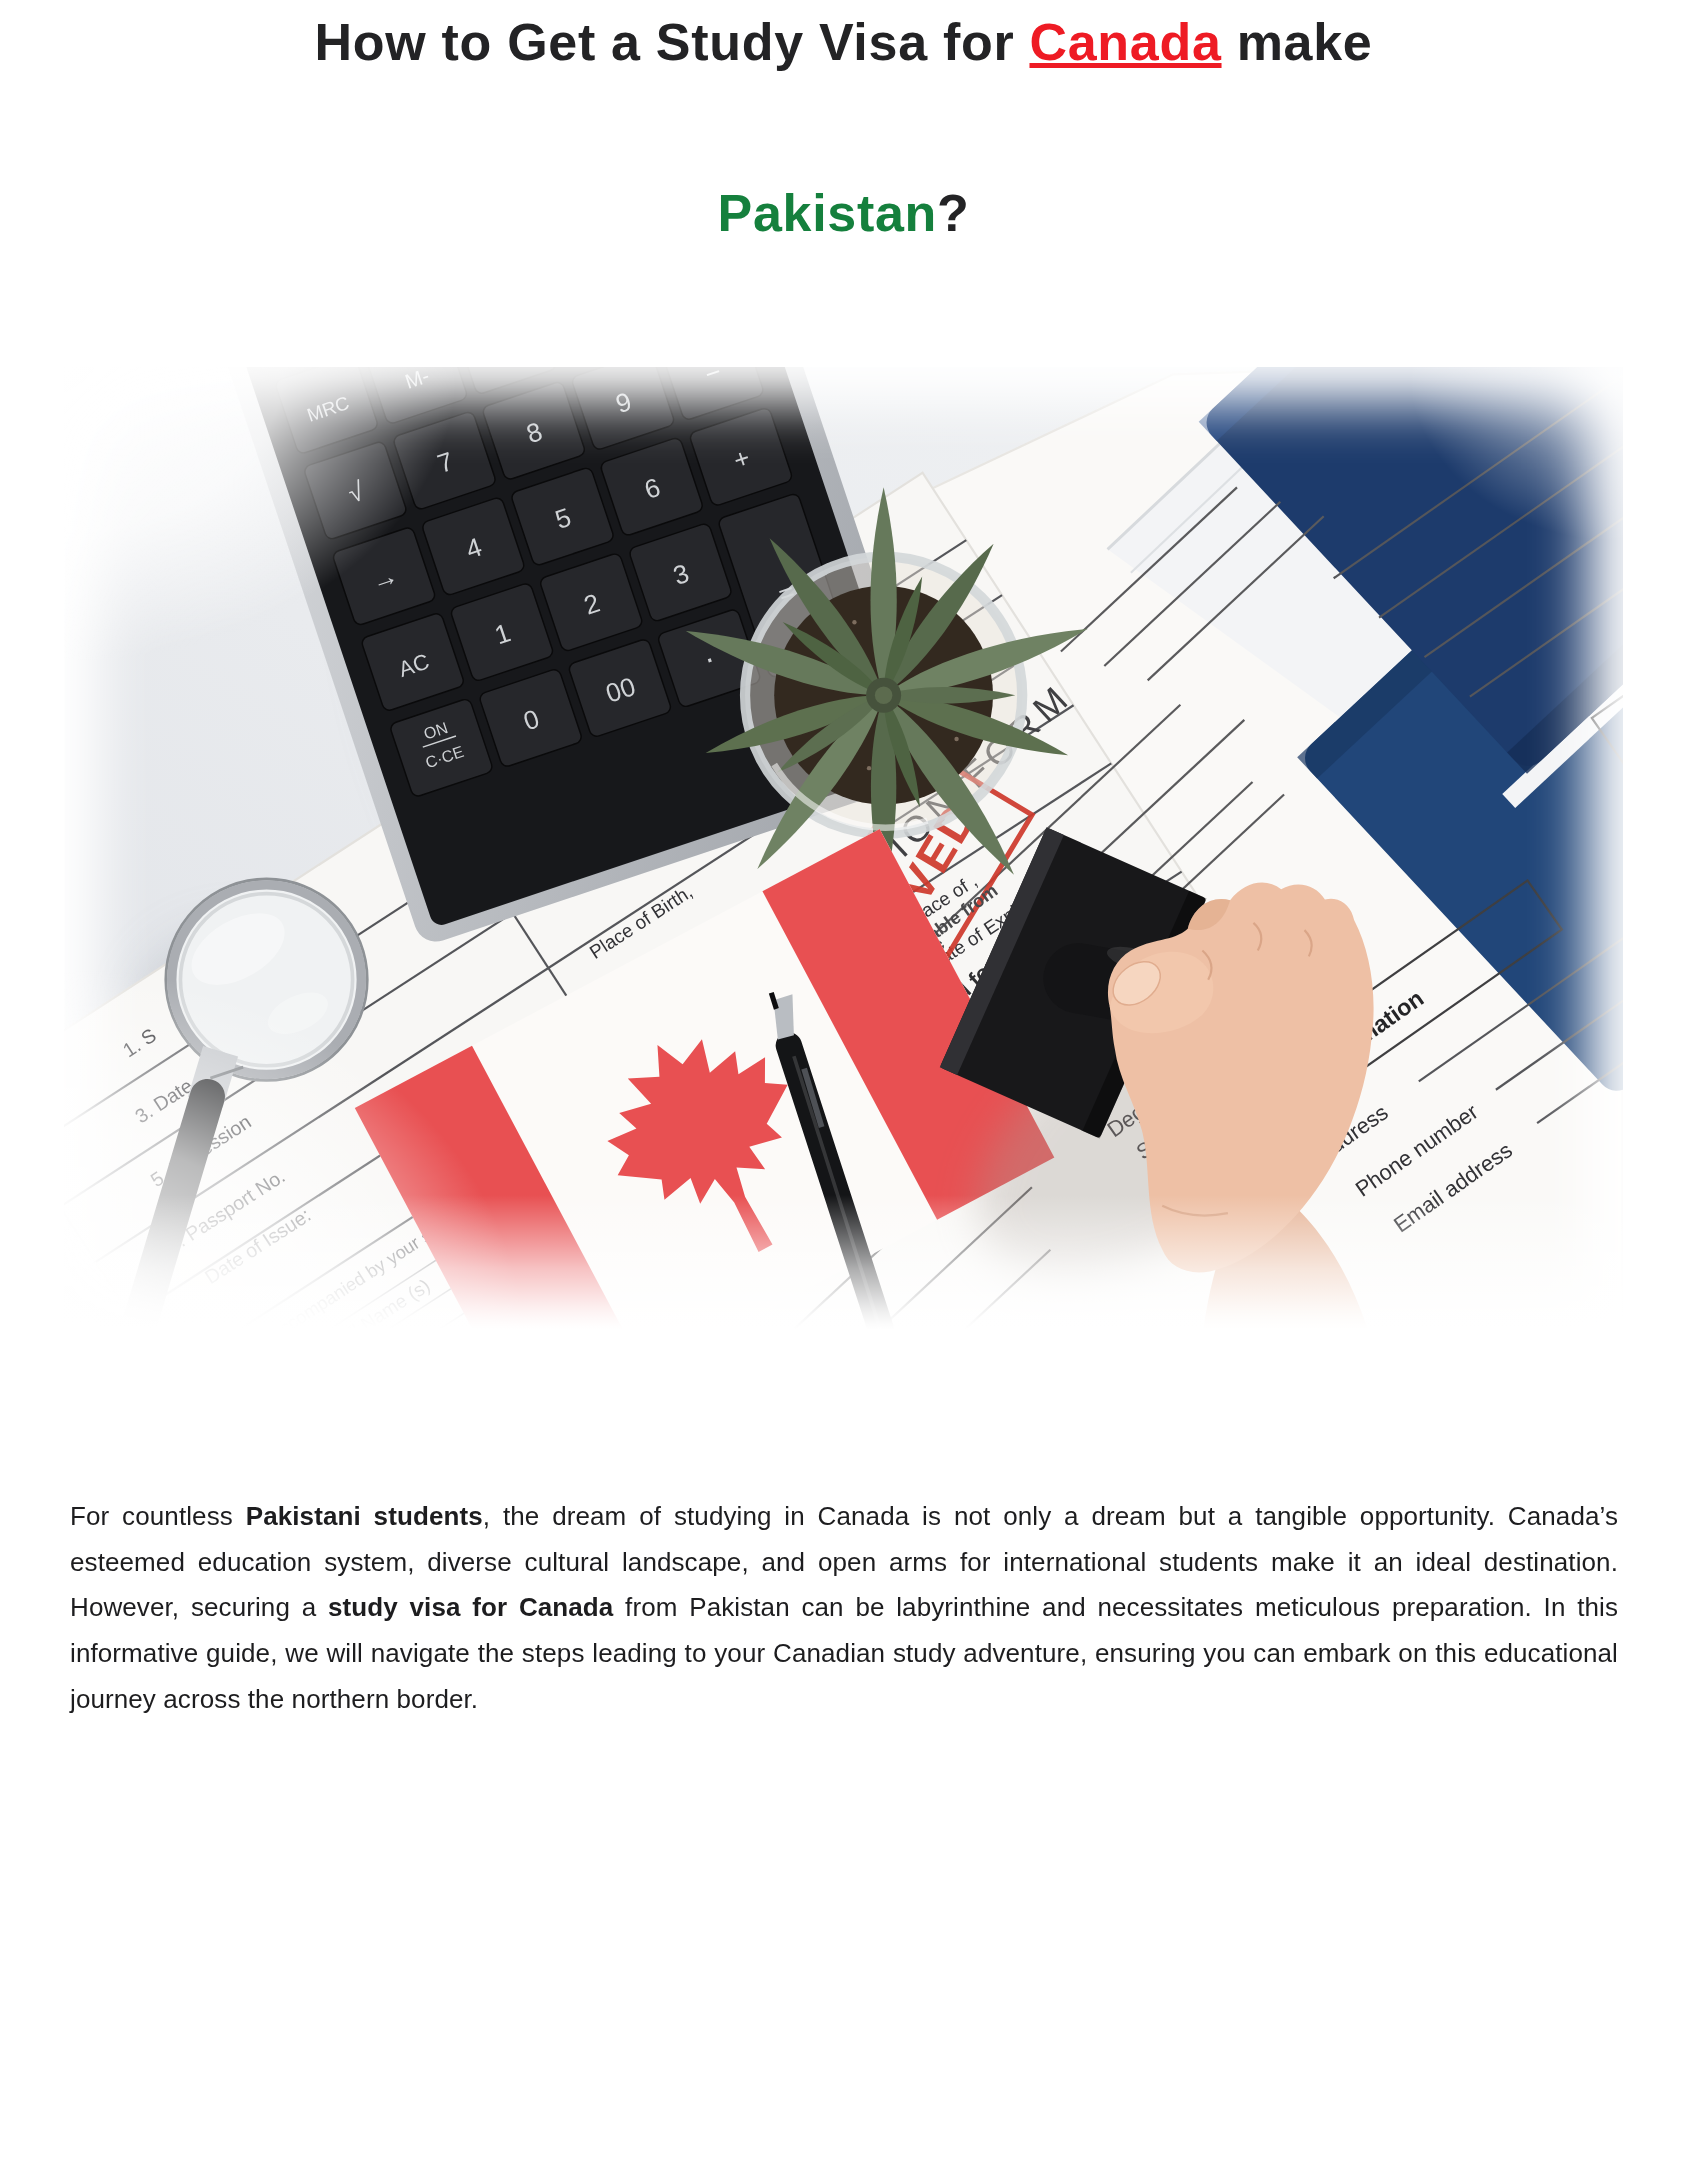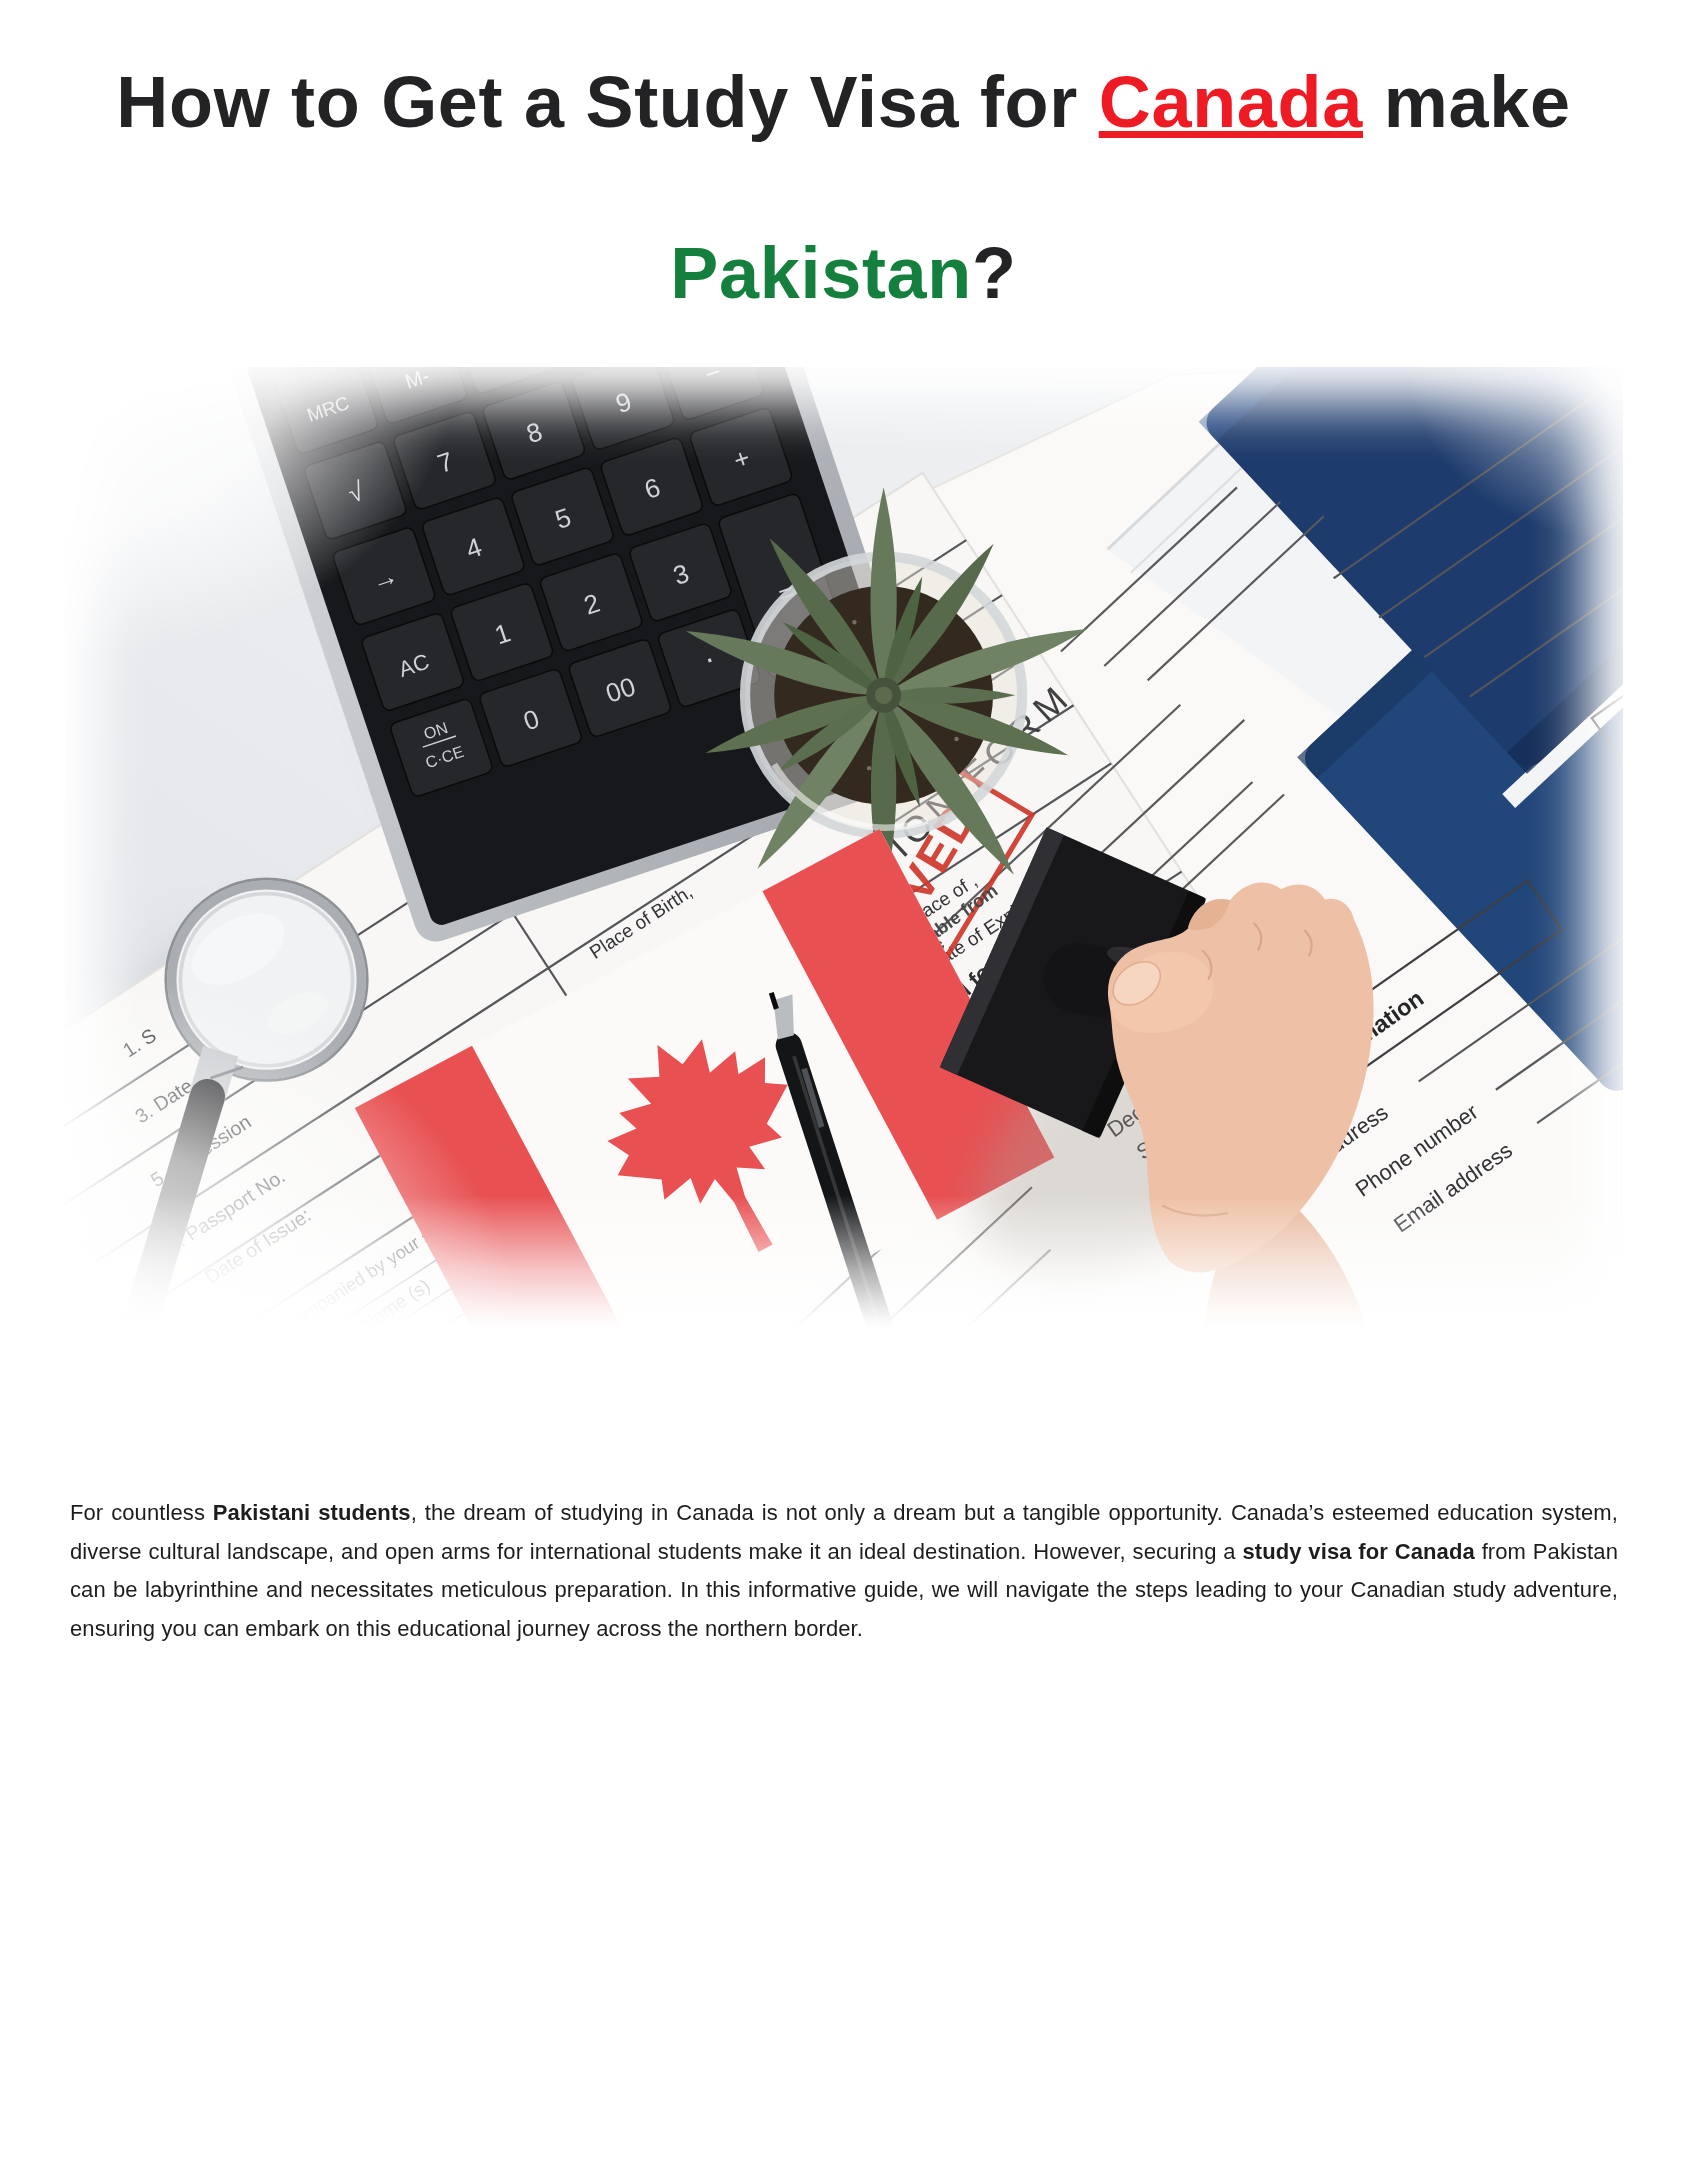--- a/index.html
+++ b/index.html
@@ -1,35 +1,35 @@
 <!DOCTYPE html>
 <html style="font-size:11.7px"><head>
 <meta charset="utf-8">
 <style>
   html,body{margin:0;padding:0;background:#ffffff;}
   body{width:1687px;height:2183px;position:relative;font-family:"Liberation Sans",sans-serif;overflow:hidden;}
   .page{width:100%;height:100%;position:relative;}
   h1{margin:0;padding-top:16px;font-weight:700;text-align:center;}
-  .t-line{height:171px;display:flex;align-items:center;justify-content:center;white-space:nowrap;
-          font-size:72px;letter-spacing:0.7px;line-height:1;}
+  .t-line{height:171px;display:flex;justify-content:center;white-space:nowrap;
+          font-size:52px;letter-spacing:0.7px;line-height:1;}
   .t-line span{white-space:pre;}
   .hero{margin:8.8px 0 0 64px;width:1559px;height:992px;position:relative;overflow:hidden;}
   .hero svg{display:block;width:1559px;height:992px;}
   .ov{position:absolute;pointer-events:none;}
   .feather{inset:0;box-shadow:inset 0 0 55px 35px #ffffff;}
   .fade-bottom{left:0;right:0;bottom:0;height:164px;
      background:linear-gradient(to bottom, rgba(255,255,255,0) 0%, rgba(255,255,255,0.65) 45%, #ffffff 82%);}
   .corner{}
   .corner.tl{left:0;top:0;width:409px;height:306px;
      background:radial-gradient(ellipse at 0% 0%, #ffffff 0%, rgba(255,255,255,0.75) 38%, rgba(255,255,255,0) 68%);}
   .corner.bl{left:0;bottom:0;width:467px;height:394px;
      background:radial-gradient(ellipse at 0% 100%, #ffffff 6%, rgba(255,255,255,0.7) 40%, rgba(255,255,255,0) 70%);}
   .corner.tr{right:0;top:0;width:234px;height:190px;
      background:radial-gradient(ellipse at 100% 0%, rgba(255,255,255,0.8) 0%, rgba(255,255,255,0) 65%);}
-  .body-text{margin:135px 69px 0 70px;font-size:22px;line-height:1.76;color:#1d1d1f;
+  .body-text{margin:135px 69px 0 70px;font-size:26px;line-height:1.76;color:#1d1d1f;
      text-align:justify;letter-spacing:0.1px;}
   .body-text span{font-weight:400;}
   .body-text span.b{font-weight:700;}
   svg text{font-family:"Liberation Sans",sans-serif;}
 </style>
 </head>
 <body>
 
 <div class="page">
 

